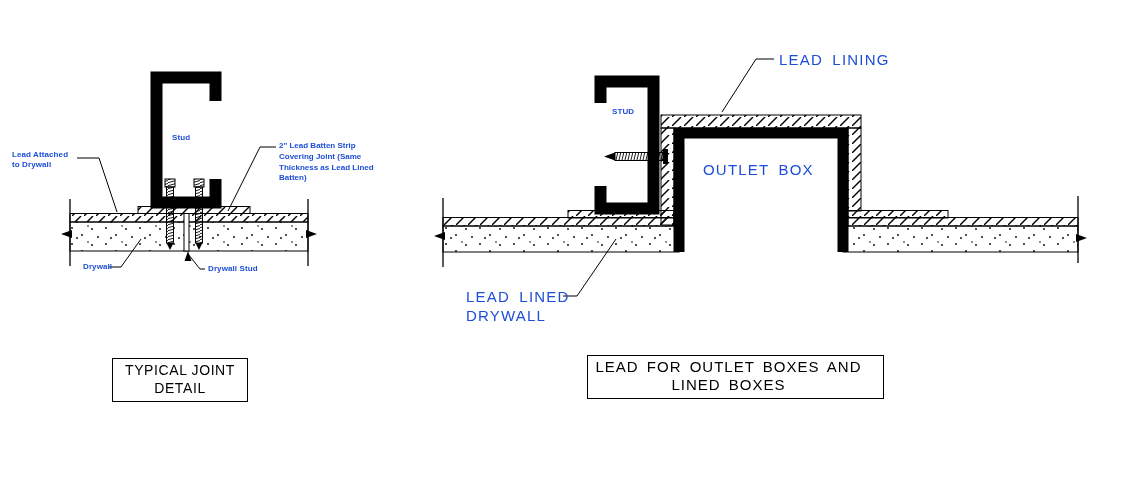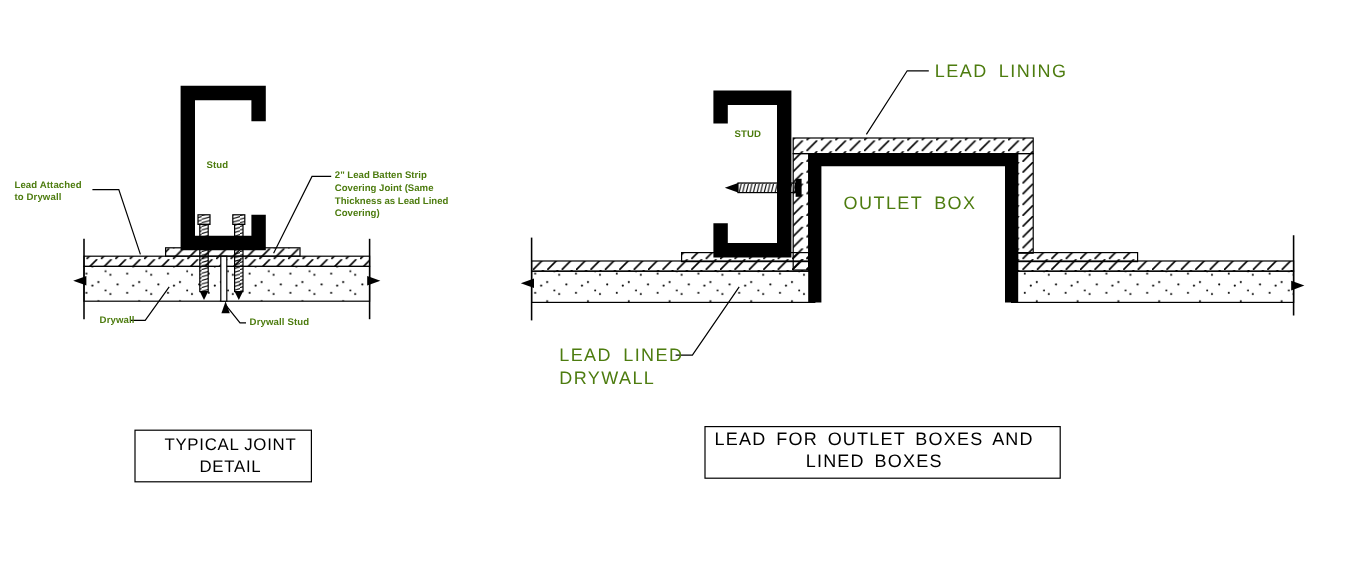--- a/index.html
+++ b/index.html
@@ -6,33 +6,33 @@
   #canvas {
     position: relative;
     width: 1121px;
     height: 483px;
     background: #ffffff;
     font-family: "Liberation Sans", sans-serif;
     color: #000;
     overflow: hidden;
   }
   #linework { position: absolute; left: 0; top: 0; }
-  .lbl { position: absolute; white-space: nowrap; color: #4d7c0f; }
+  .lbl { position: absolute; white-space: nowrap; color: #1d4ed8; }
   .lbl span { display: block; }
   .lbl-s { font-size: 8px; font-weight: bold; line-height: 10px; letter-spacing: 0.1px; }
   .lbl-note { font-size: 8px; font-weight: bold; line-height: 10.8px; letter-spacing: 0px; }
   .lbl-l { font-size: 15px; line-height: 19px; letter-spacing: 1.2px; word-spacing: 4px; }
   .tbox {
     position: absolute;
     border: 1.6px solid #000;
     text-align: center;
     background: #fff;
   }
   .tbox span { display: block; }
-  #left-title { left: 112px; top: 358px; width: 134px; padding: 3px 0 4px 12px;
+  #left-title { left: 112px; top: 358px; width: 134px; padding: 3px 0 4px 0;
                 font-size: 14px; line-height: 17.5px; letter-spacing: 0.6px; }
   #right-title { left: 587px; top: 355px; width: 281px; padding: 2px 14px 4px 0;
                  font-size: 15px; line-height: 18px; letter-spacing: 1px; word-spacing: 3px; }
 </style>
 </head>
 <body>
 
 <div id="canvas">
 
   <svg id="linework" width="1121" height="483" viewBox="0 0 1121 483">
@@ -139,21 +139,21 @@
     <span>Lead Attached</span>
     <span>to Drywall</span>
   </div>
 
   <div class="lbl lbl-s" style="left:172px; top:133px;">Stud</div>
 
   <div class="lbl lbl-note" style="left:279px; top:141px;">
     <span>2" Lead Batten Strip</span>
     <span>Covering Joint (Same</span>
     <span>Thickness as Lead Lined</span>
-    <span>Covering)</span>
+    <span>Batten)</span>
   </div>
 
   <div class="lbl lbl-s" style="left:83px; top:262px;">Drywall</div>
 
   <div class="lbl lbl-s" style="left:208px; top:264px;">Drywall Stud</div>
 
   <div class="tbox" id="left-title">
     <span>TYPICAL JOINT</span>
     <span>DETAIL</span>
   </div>

